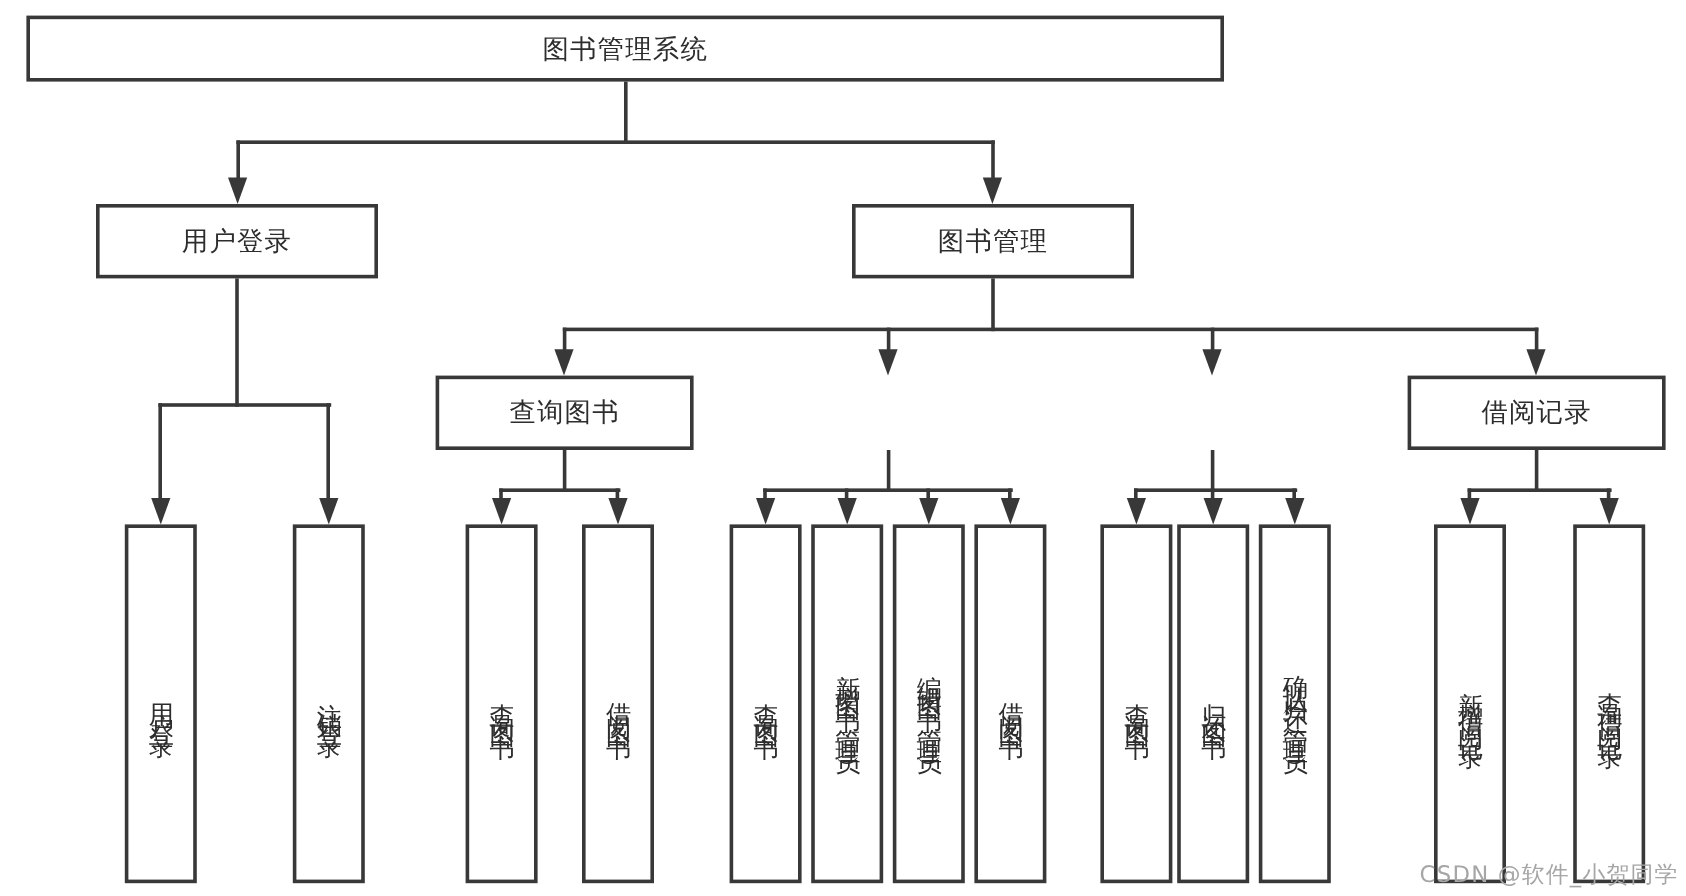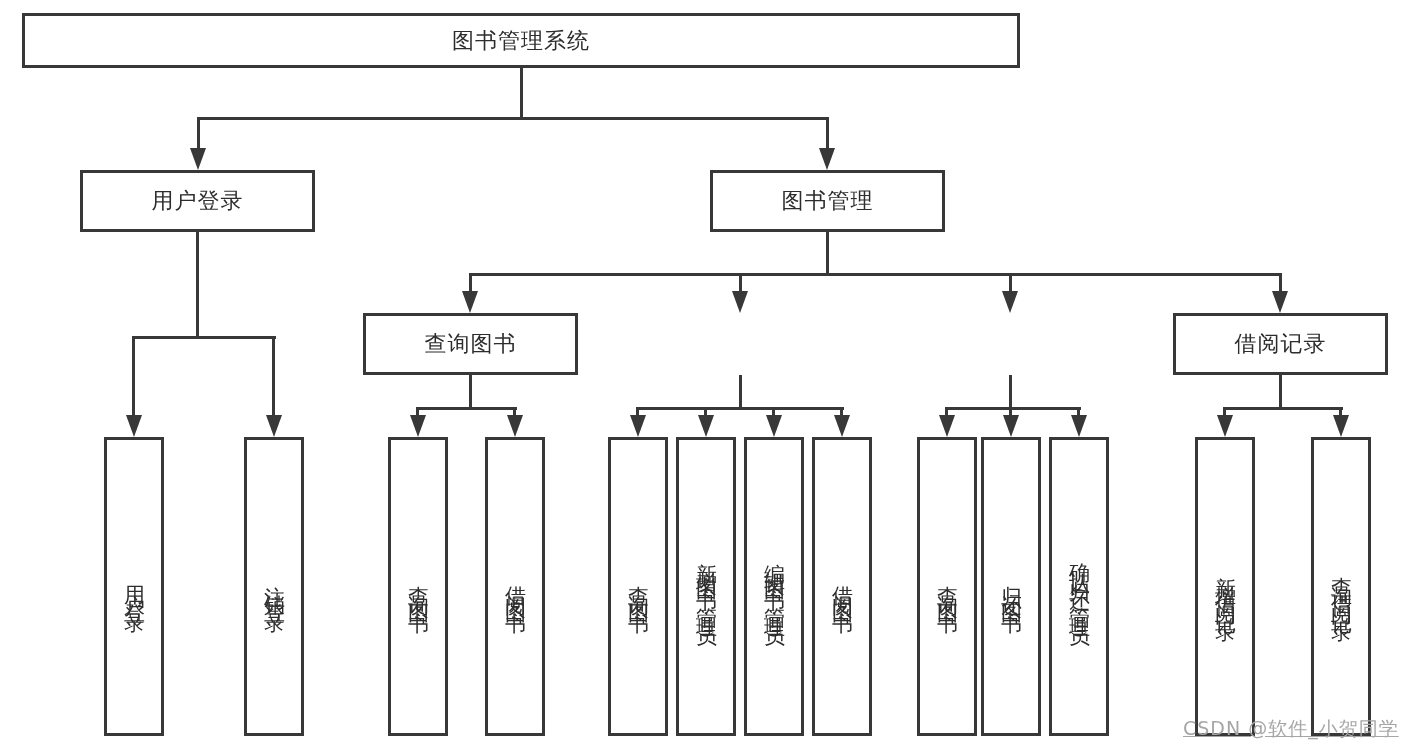--- a/index.html
+++ b/index.html
@@ -56,21 +56,20 @@
   }
   .watermark {
     position: absolute;
     left: 1183px;
     top: 716px;
     font-size: 19px;
     color: var(--watermark);
     letter-spacing: 1px;
     z-index: 5;
     white-space: nowrap;
-    text-decoration: underline;
   }
 </style>
 </head>
 <body>
 
 <div class="canvas">
 
   <div class="box" style="left:22px;top:13px;width:998px;height:55px">
     <span>图书管理系统</span>
   </div>

